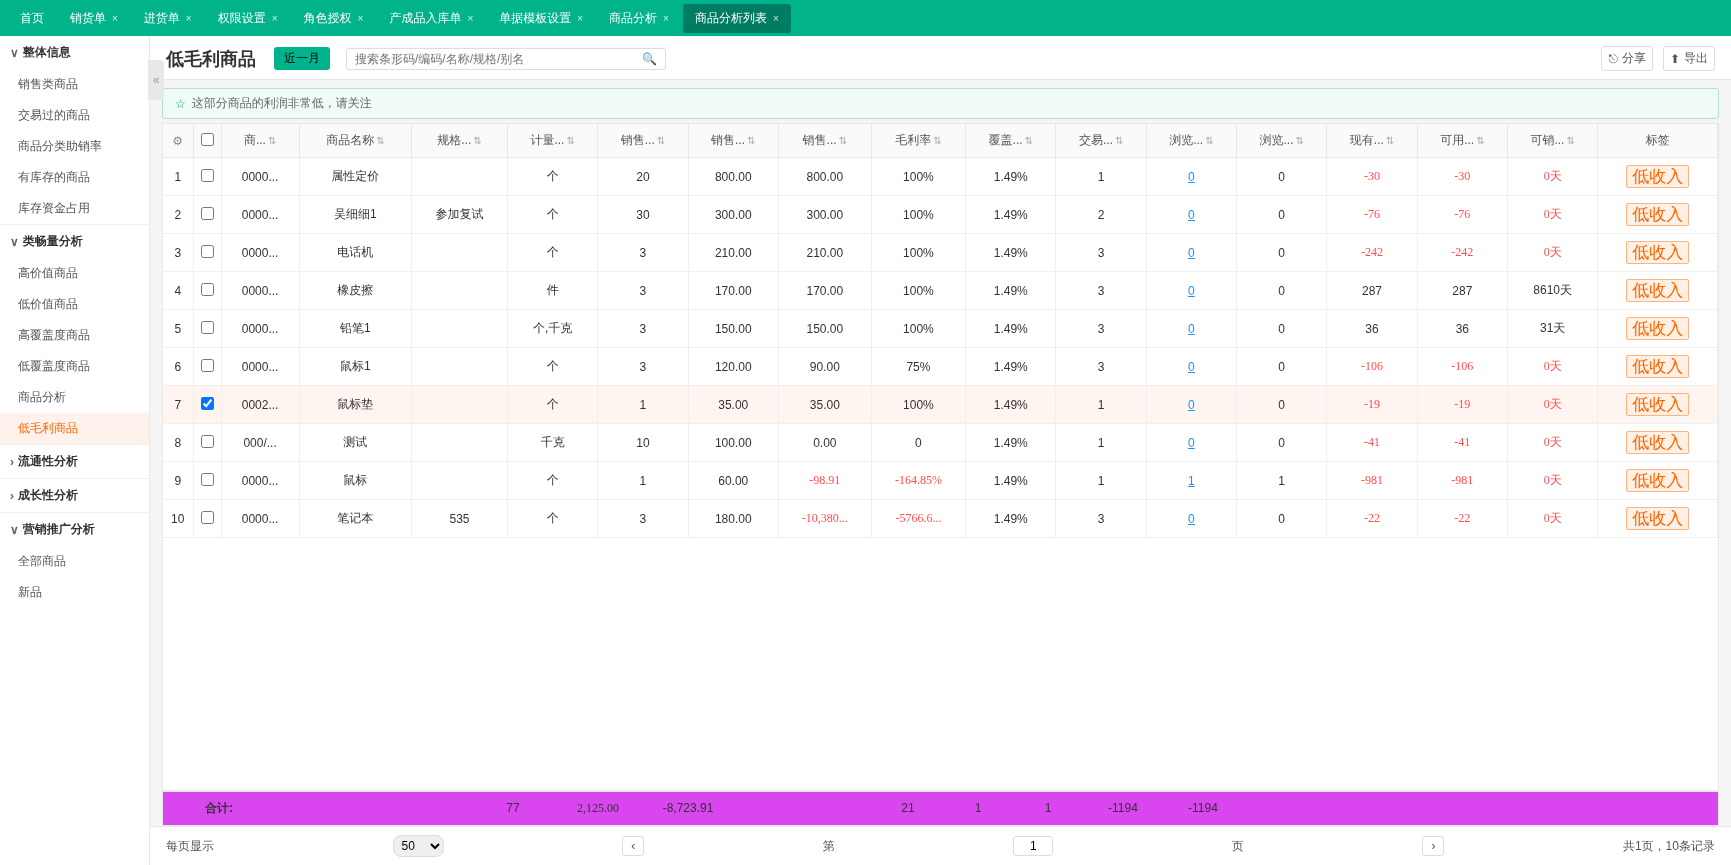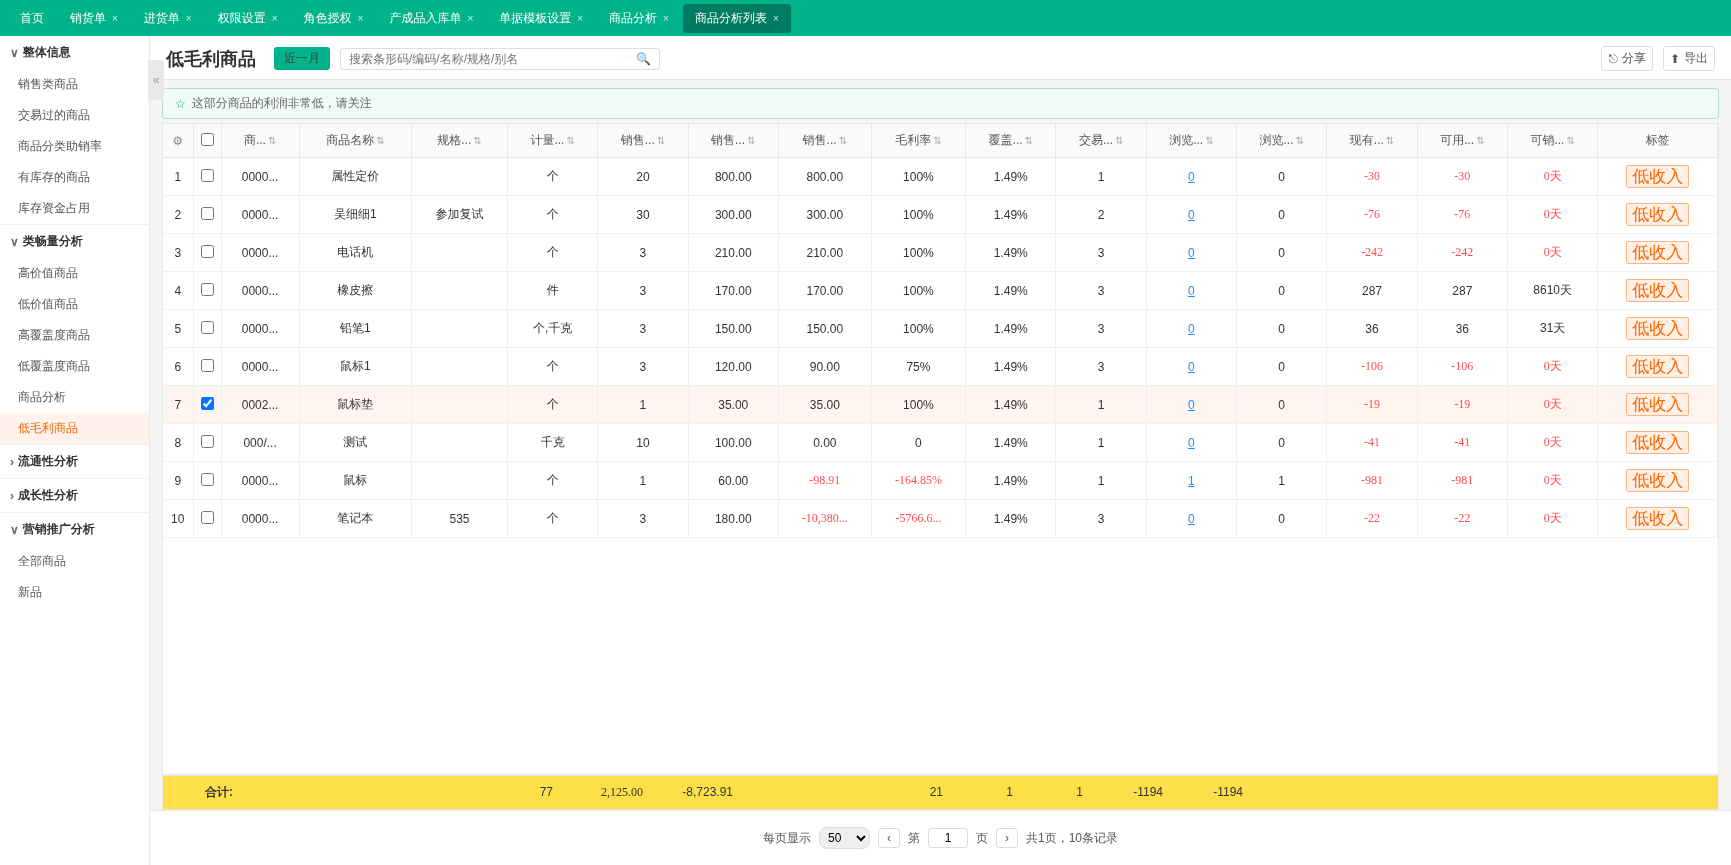--- a/index.html
+++ b/index.html
@@ -80,36 +80,37 @@
       gap: 10px;
     }
     .page-title {
       font-size: 18px;
       font-weight: bold;
       color: #333;
       margin-right: 8px;
     }
     .tag-btn {
       background: #00b38a;
-      color: #404040;
+      color: #000000;
       border: none;
       border-radius: 3px;
       padding: 3px 10px;
       font-size: 12px;
       cursor: pointer;
     }
     .search-box {
       display: flex;
       align-items: flex-end;
       border: 1px solid #ddd;
       border-radius: 3px;
       padding: 3px 8px;
       background: #fff;
       flex: 1;
       max-width: 320px;
+      margin-left: 6px;
     }
     .search-box input {
       border: none;
       outline: none;
       width: 100%;
       font-size: 12px;
       color: #999;
     }
     .search-icon { color: #aaa; cursor: pointer; }
     .header-actions {
@@ -220,40 +221,40 @@
       border-radius: 2px;
       padding: 1px 5px;
       font-size: 17px;
     }
 
     .checkbox-cell { width: 28px; }
     input[type="checkbox"] { cursor: pointer; }
 
     
     .footer-total {
-      background: #fde047;
+      background: #d946ef;
       border-top: 2px solid #e8e8e8;
       display: flex;
       align-items: center;
       padding: 8px 12px;
       font-size: 12px;
       color: #333;
       border: 1px solid #e8e8e8;
       margin: 0 12px;
     }
     .footer-total .label { font-weight: bold; margin-right: 20px; padding-left: 30px; }
     .footer-total .vals { display: flex; gap: 0; }
-    .footer-total .val-cell { min-width: 80px; text-align: right; }
+    .footer-total .val-cell { min-width: 80px; text-align: center; }
 
     
     .pagination-bar {
       display: flex;
       align-items: center;
-      justify-content: center;
-      padding: 16px 16px;
+      justify-content: space-between;
+      padding: 8px 16px;
       background: #fff;
       border-top: 1px solid #e8e8e8;
       gap: 8px;
       font-size: 12px;
       color: #555;
     }
     .pagination-bar select {
       border: 1px solid #ddd;
       padding: 2px 4px;
       border-radius: 8px;

